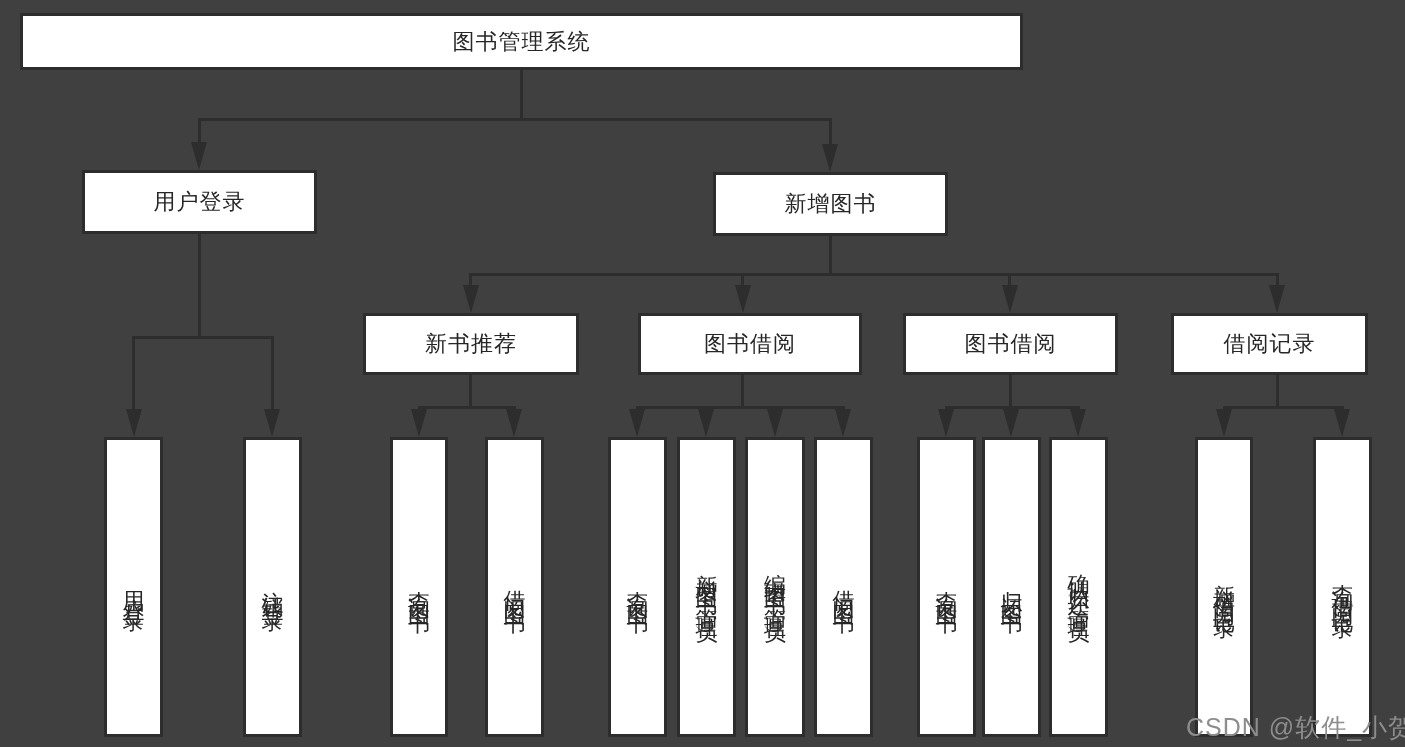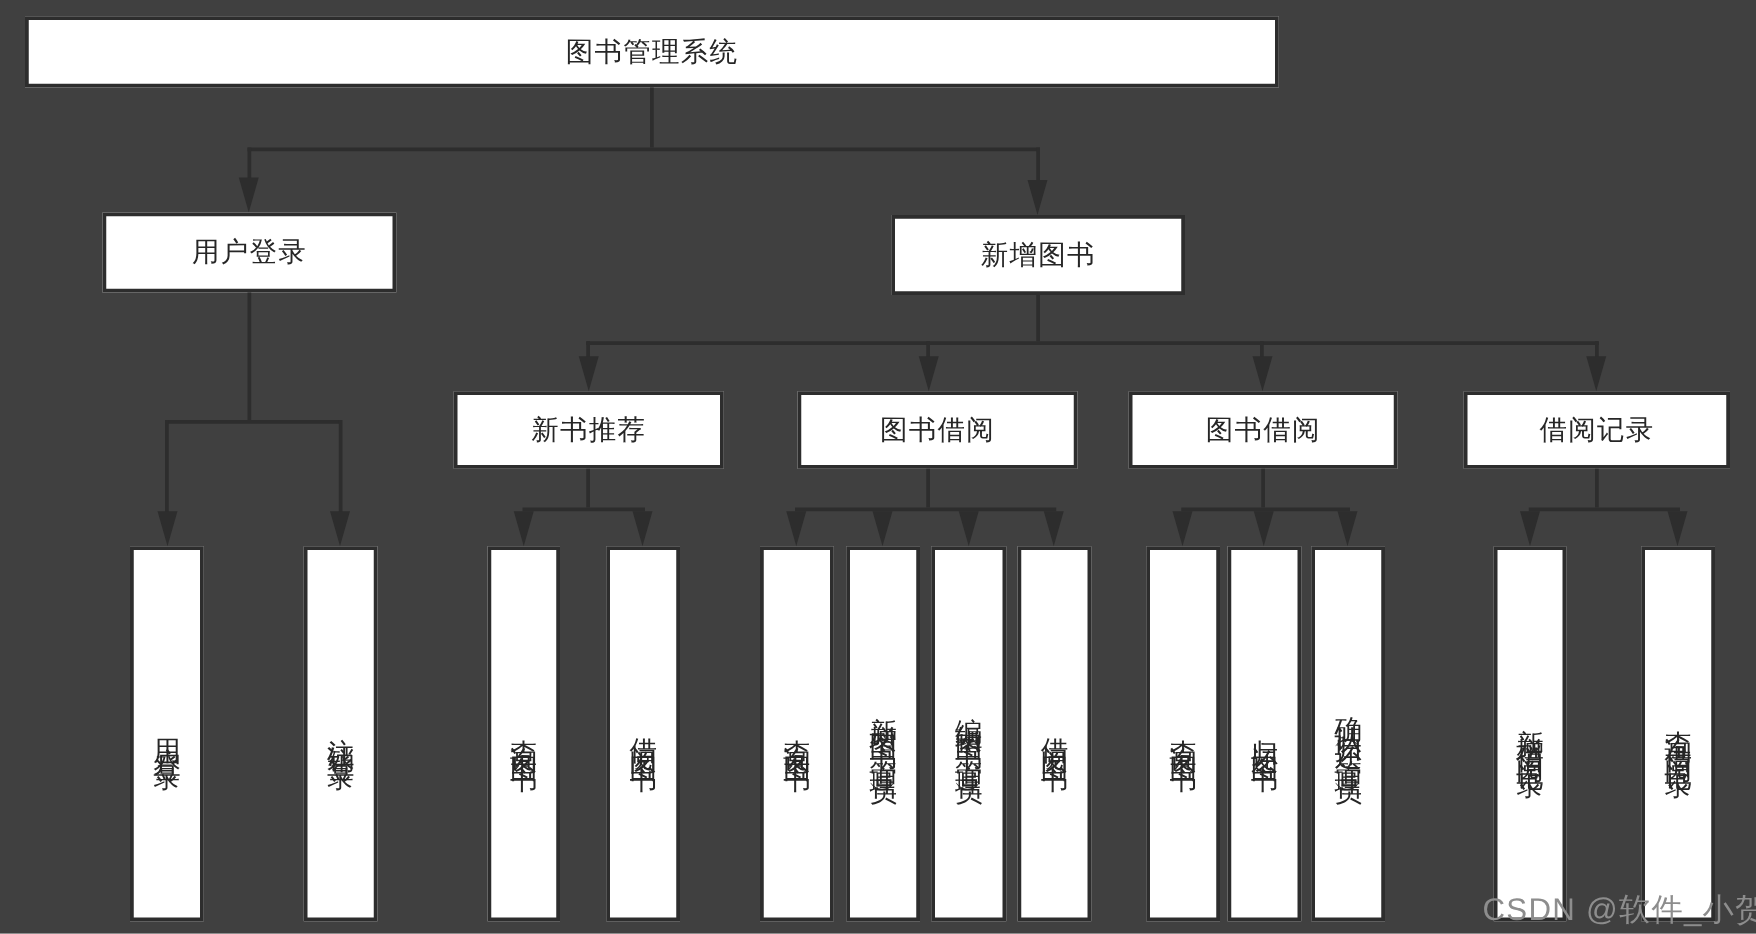--- a/index.html
+++ b/index.html
@@ -84,21 +84,21 @@
 
   <div class="box" style="left:363px;top:313px;width:216px;height:62px;">
     <span>新书推荐</span>
   </div>
   <div class="box" style="left:638px;top:313px;width:224px;height:62px;">
     <span>图书借阅</span>
   </div>
   <div class="box" style="left:903px;top:313px;width:215px;height:62px;">
     <span>图书借阅</span>
   </div>
-  <div class="box" style="left:1171px;top:313px;width:213px;height:62px;">
+  <div class="box" style="left:1171px;top:313px;width:197px;height:62px;">
     <span>借阅记录</span>
   </div>
 
   <div class="v" style="left:469px;top:375px;height:31px;"></div>
   <div class="h" style="left:418px;top:406px;width:98px;"></div>
   <div class="arrow" style="left:411px;top:409px;"></div>
   <div class="arrow" style="left:506px;top:409px;"></div>
 
   <div class="v" style="left:741px;top:375px;height:31px;"></div>
   <div class="h" style="left:636px;top:406px;width:209px;"></div>

